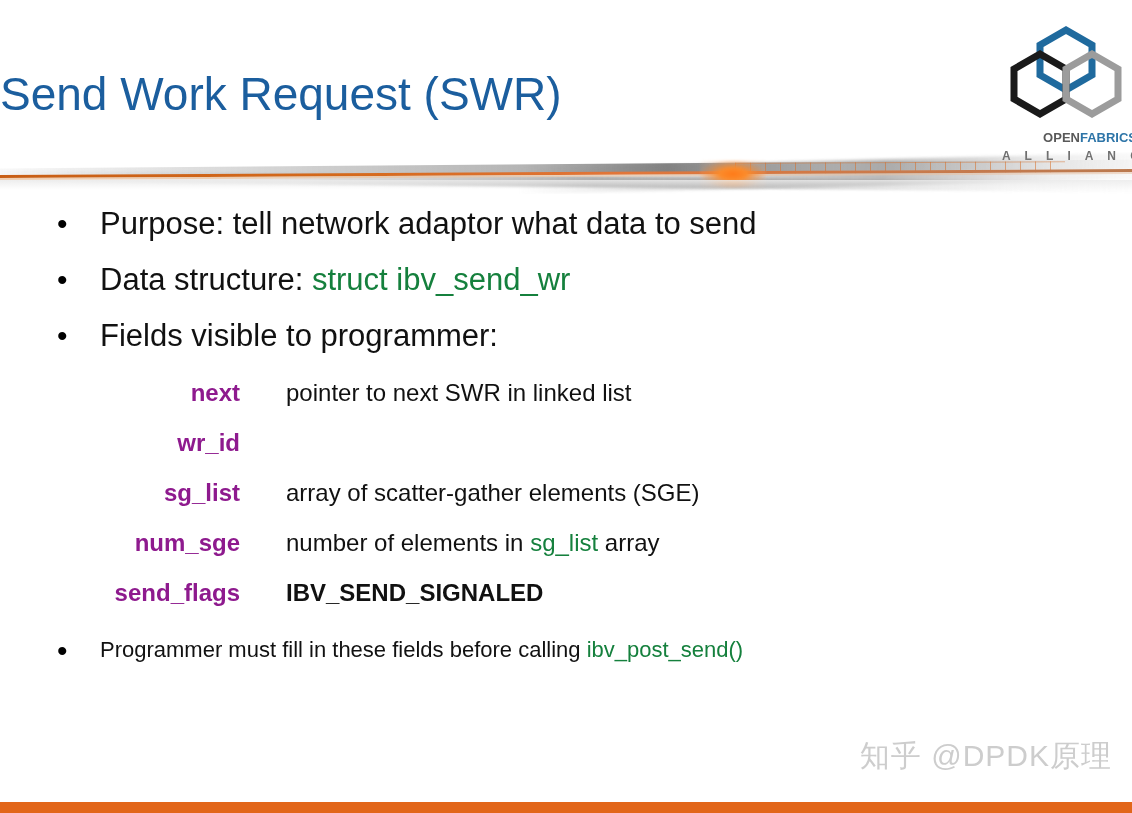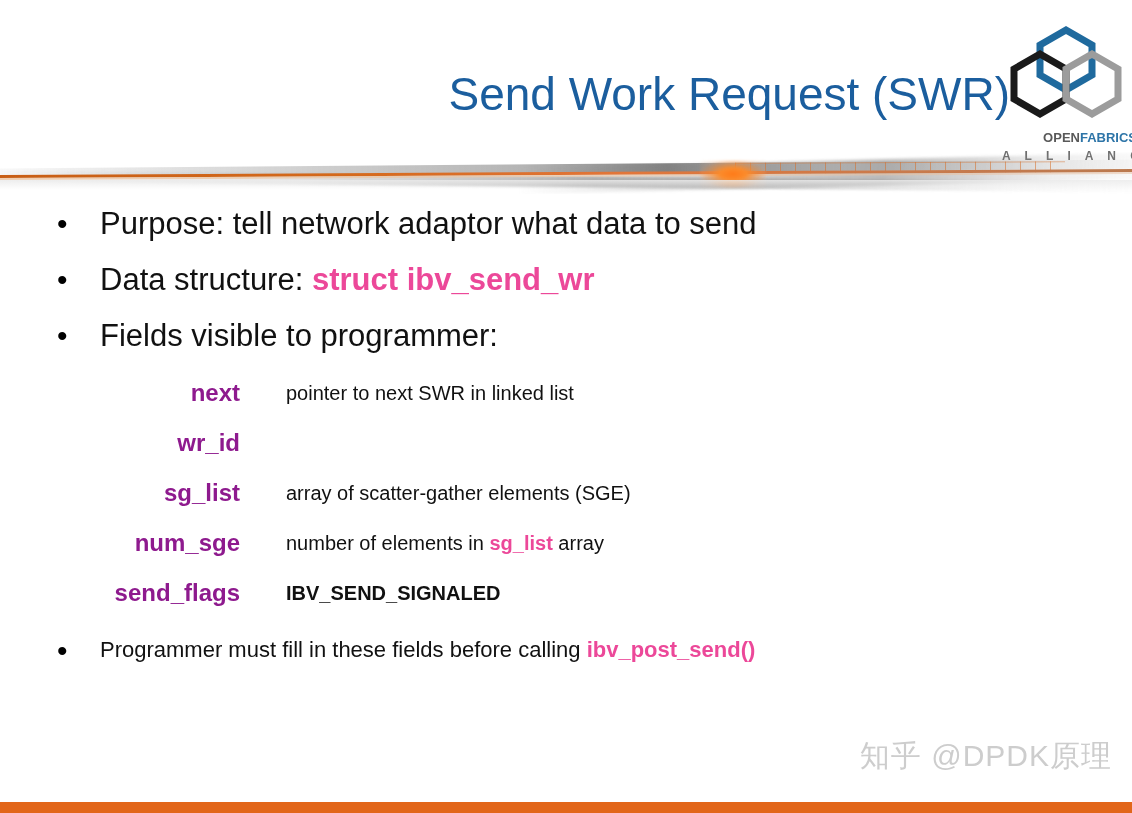--- a/index.html
+++ b/index.html
@@ -6,21 +6,21 @@
   body{
     width:1132px;height:813px;position:relative;overflow:hidden;
     font-family:"Liberation Sans","DejaVu Sans",sans-serif;
     background:#ffffff;
   }
   .slide{position:absolute;inset:0;background:#fff;}
 
   
   .title{
     position:absolute;left:0;top:66px;width:1010px;
-    text-align:right;
+    text-align:left;
     font-size:46px;line-height:56px;
     color:#1B5E9E;
     letter-spacing:0px;
     white-space:nowrap;
   }
 
   
   .logo{position:absolute;left:1000px;top:24px;width:132px;height:134px;}
   .logo svg{display:block;}
   .logo-word{
@@ -84,35 +84,35 @@
 
   .bullet-row{position:relative;margin:0;padding:0 0 0 0;}
   .bullet-row .dot{
     position:absolute;left:57px;top:0;
     font-size:30px;line-height:56px;color:#000;
   }
   .bullet-row .btext{
     display:block;margin-left:100px;margin-right:60px;
     font-size:31px;line-height:56px;color:#111;
   }
-  .kw{color:#ec4899;font-weight:bold;}
+  .kw{color:#15803d;font-weight:normal;}
   .kb{color:#111;font-weight:bold;}
 
   .fields{position:relative;margin-top:4px;}
   .frow{position:relative;height:50px;}
   .fname{
     position:absolute;left:0;top:0;width:240px;
     text-align:right;
     font-size:24px;line-height:50px;
     font-weight:bold;color:#8E1A8E;
     white-space:nowrap;
   }
   .fdesc{
     position:absolute;left:286px;top:0;
-    font-size:20px;line-height:50px;color:#111;
+    font-size:24px;line-height:50px;color:#111;
     white-space:nowrap;
   }
   .fdesc.bold{font-weight:bold;}
 
   .last-bullet{position:relative;margin-top:8px;}
   .last-bullet .dot{
     position:absolute;left:57px;top:0;
     font-size:30px;line-height:50px;color:#000;
   }
   .last-bullet .ltext{

